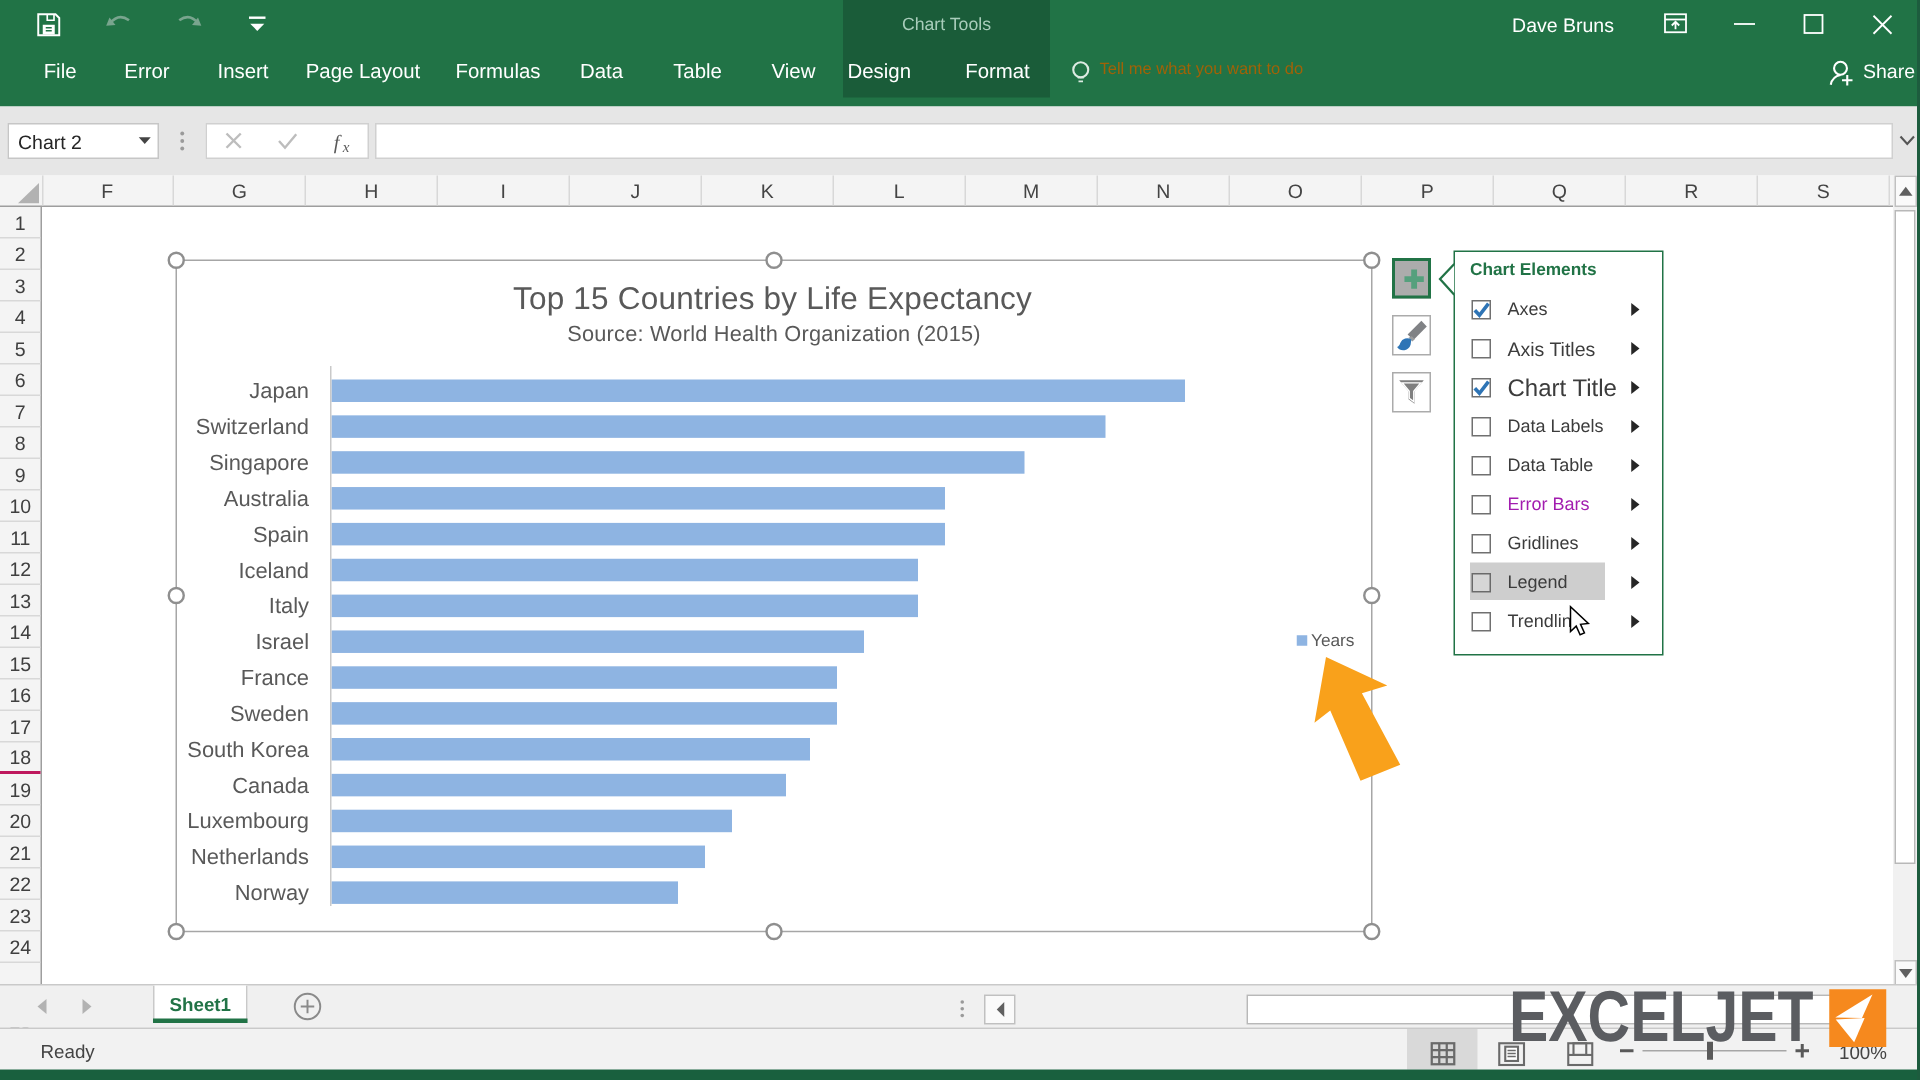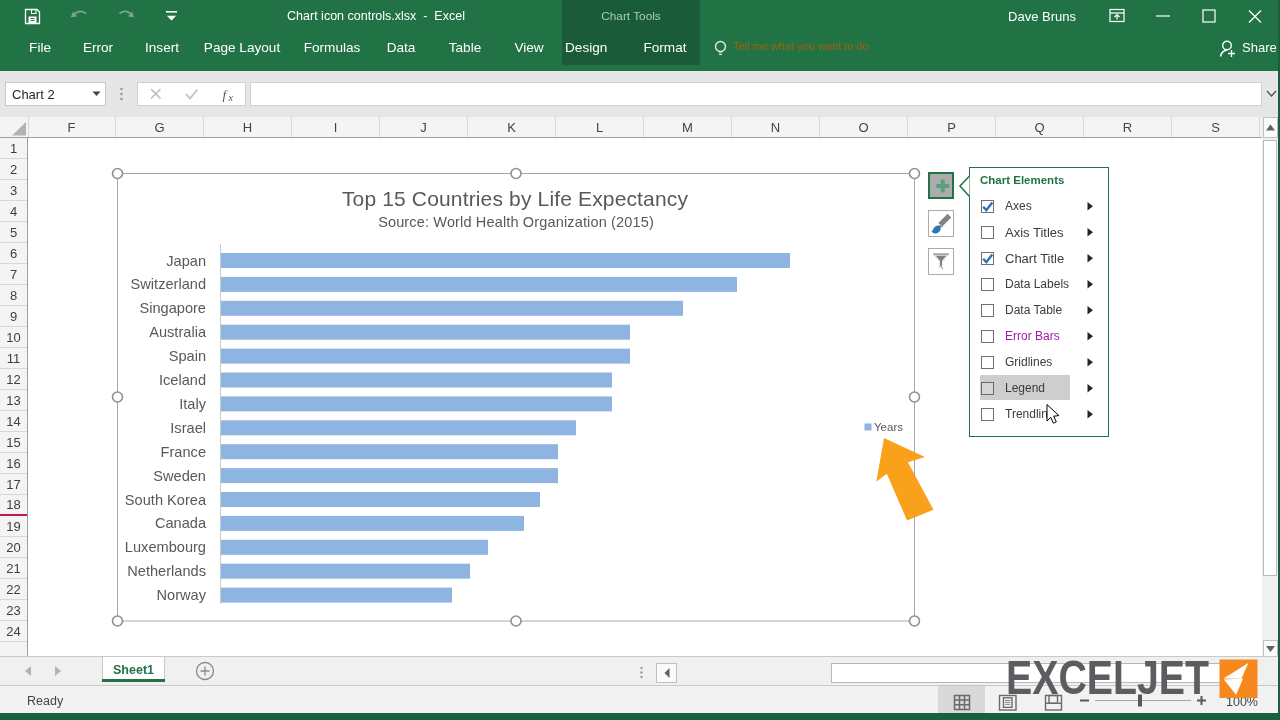--- a/index.html
+++ b/index.html
@@ -11,21 +11,20 @@
 </head>
 <body>
 <div id="app">
 
   <div class="abs" style="left:0;top:0;width:1280px;height:71px;background:#217346;"></div>
 
   <div class="abs" style="left:562px;top:0;width:138px;height:65px;background:#1a5c39;"></div>
   <div class="abs" style="left:562px;top:9px;width:138px;height:15px;text-align:center;
        font-size:11.8px;color:#a9cdbb;">Chart Tools</div>
 
-  <div class="abs" style="left:236px;top:9px;width:280px;text-align:center;font-size:12.5px;color:#fff;">Chart icon controls.xlsx&nbsp;&nbsp;-&nbsp;&nbsp;Excel</div>
   <div class="abs" style="left:978px;top:9px;width:128px;text-align:center;font-size:13px;color:#fff;">Dave Bruns</div>
 
   <div class="abs" style="left:0;top:40px;width:1280px;height:20px;font-size:13.6px;color:#fff;">
     <span class="abs" style="left:11px;width:40px;text-align:right;">File</span>
     <span class="abs" style="left:68px;width:60px;text-align:center;">Error</span>
     <span class="abs" style="left:132px;width:60px;text-align:center;">Insert</span>
     <span class="abs" style="left:192px;width:100px;text-align:center;">Page Layout</span>
     <span class="abs" style="left:292px;width:80px;text-align:center;">Formulas</span>
     <span class="abs" style="left:371px;width:60px;text-align:center;">Data</span>
     <span class="abs" style="left:430px;width:70px;text-align:center;">Table</span>
@@ -118,21 +117,21 @@
 
   <div class="abs" style="left:969px;top:167px;width:140px;height:270px;background:#fff;border:1.5px solid #217346;box-sizing:border-box;"></div>
   <div class="abs" style="left:980px;top:174px;font-size:11.5px;font-weight:bold;color:#217346;">Chart Elements</div>
   <div class="abs" style="left:980px;top:375px;width:90px;height:25px;background:#cecece;"></div>
   <div id="popuprows">
       <div class="abs" style="left:981px;top:199.8px;width:13px;height:13px;background:#fff;border:1px solid #707070;box-sizing:border-box;"></div>
       <div class="abs" style="left:1005px;top:198.8px;font-size:12px;color:#3c3c3c;">Axes</div>
       <div class="abs" style="left:981px;top:225.8px;width:13px;height:13px;background:#fff;border:1px solid #707070;box-sizing:border-box;"></div>
       <div class="abs" style="left:1005px;top:224.8px;font-size:13px;color:#3c3c3c;">Axis Titles</div>
       <div class="abs" style="left:981px;top:251.8px;width:13px;height:13px;background:#fff;border:1px solid #707070;box-sizing:border-box;"></div>
-      <div class="abs" style="left:1005px;top:250.8px;font-size:13px;color:#3c3c3c;">Chart Title</div>
+      <div class="abs" style="left:1005px;top:250.8px;font-size:16px;color:#3c3c3c;">Chart Title</div>
       <div class="abs" style="left:981px;top:277.8px;width:13px;height:13px;background:#fff;border:1px solid #707070;box-sizing:border-box;"></div>
       <div class="abs" style="left:1005px;top:276.8px;font-size:12px;color:#3c3c3c;">Data Labels</div>
       <div class="abs" style="left:981px;top:303.8px;width:13px;height:13px;background:#fff;border:1px solid #707070;box-sizing:border-box;"></div>
       <div class="abs" style="left:1005px;top:302.8px;font-size:12px;color:#3c3c3c;">Data Table</div>
       <div class="abs" style="left:981px;top:329.8px;width:13px;height:13px;background:#fff;border:1px solid #707070;box-sizing:border-box;"></div>
       <div class="abs" style="left:1005px;top:328.8px;font-size:12px;color:#a21caf;">Error Bars</div>
       <div class="abs" style="left:981px;top:355.8px;width:13px;height:13px;background:#fff;border:1px solid #707070;box-sizing:border-box;"></div>
       <div class="abs" style="left:1005px;top:354.8px;font-size:12px;color:#3c3c3c;">Gridlines</div>
       <div class="abs" style="left:981px;top:381.8px;width:13px;height:13px;background:#d6d6d6;border:1px solid #6a6a6a;box-sizing:border-box;"></div>
       <div class="abs" style="left:1005px;top:380.8px;font-size:12px;color:#3c3c3c;">Legend</div>

